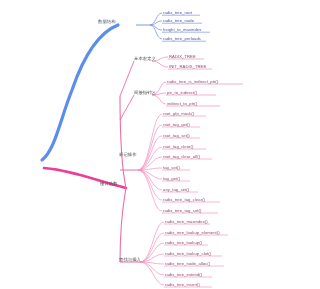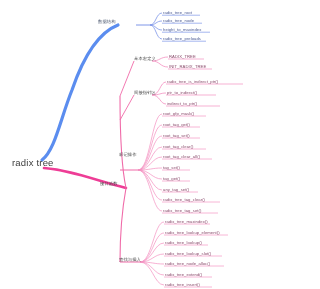--- a/index.html
+++ b/index.html
@@ -117,21 +117,20 @@
       <line x1="164" y1="235" x2="228" y2="235"></line>
       <line x1="164" y1="245" x2="208" y2="245"></line>
       <line x1="164" y1="256" x2="222" y2="256"></line>
       <line x1="164" y1="266" x2="224" y2="266"></line>
       <line x1="164" y1="277" x2="212" y2="277"></line>
       <line x1="164" y1="287" x2="212" y2="287"></line>
     </g>
     <path d="M120,262 L140,262" stroke="#f06aa8" stroke-width="1" fill="none"></path>
   </svg>
 
-  <div class="node root">radix tree</div>
 
   <div class="node cat blue" style="left:98px;top:19px;">数据结构</div>
 
   <div class="node cat" style="left:100px;top:181px;">接口函数</div>
 
   <div class="node cat" style="left:134px;top:56px;">基本宏定义</div>
 
   <div class="node cat" style="left:134px;top:90px;">间接指针区</div>
 
   <div class="node cat" style="left:119px;top:152px;">标记操作</div>

